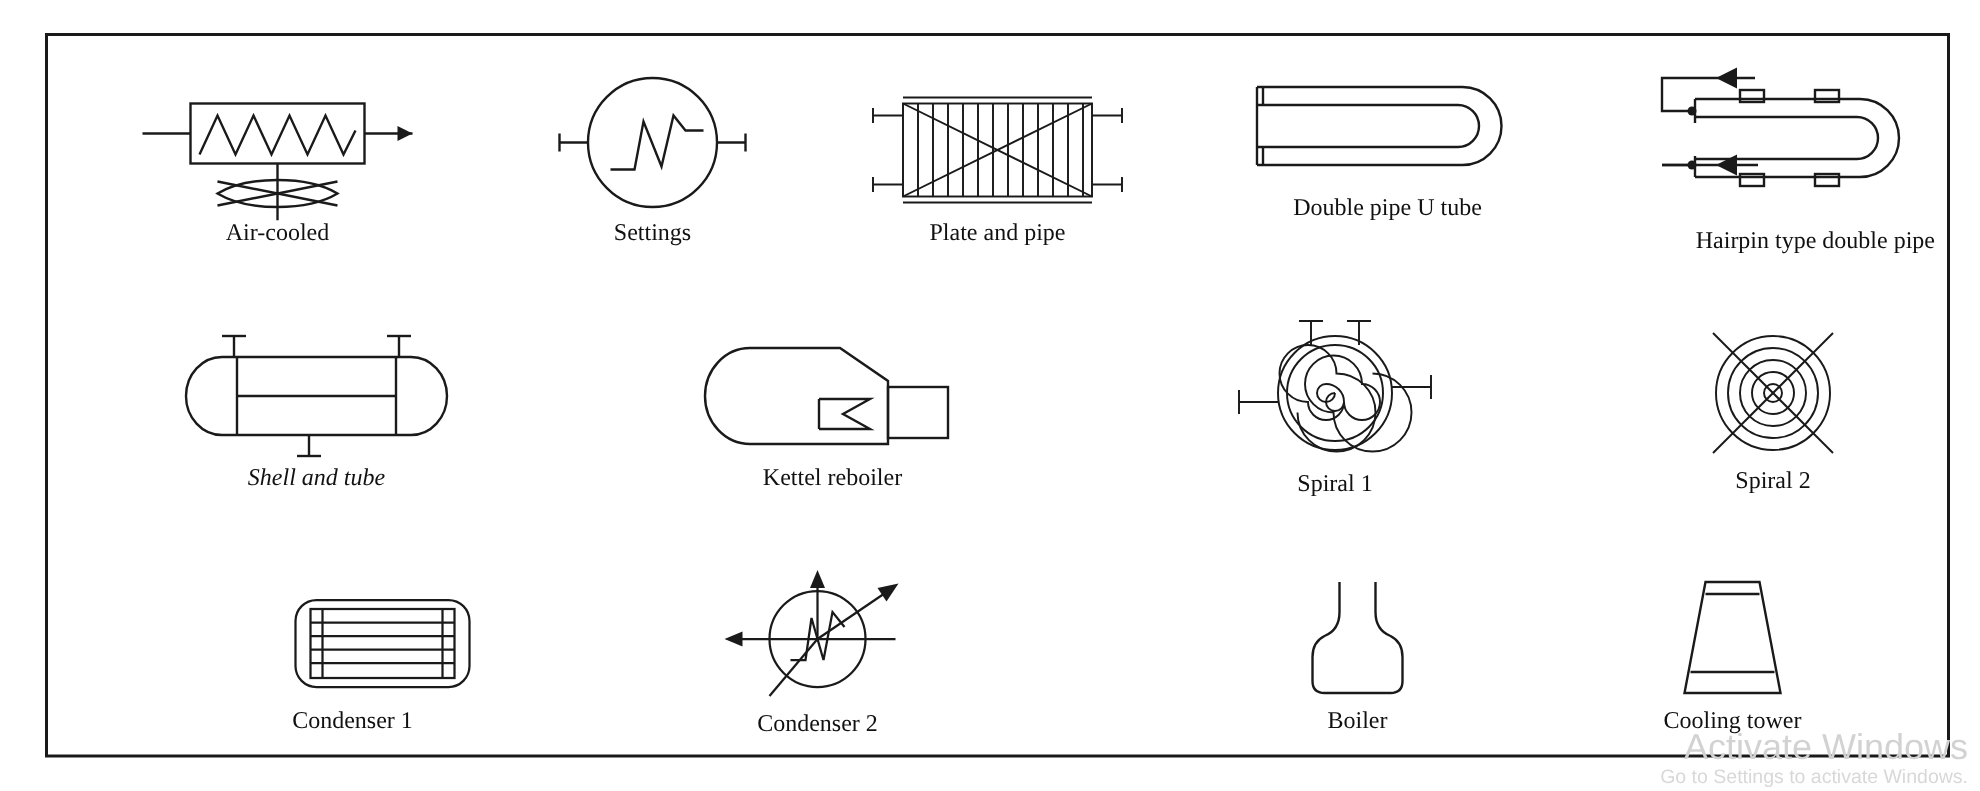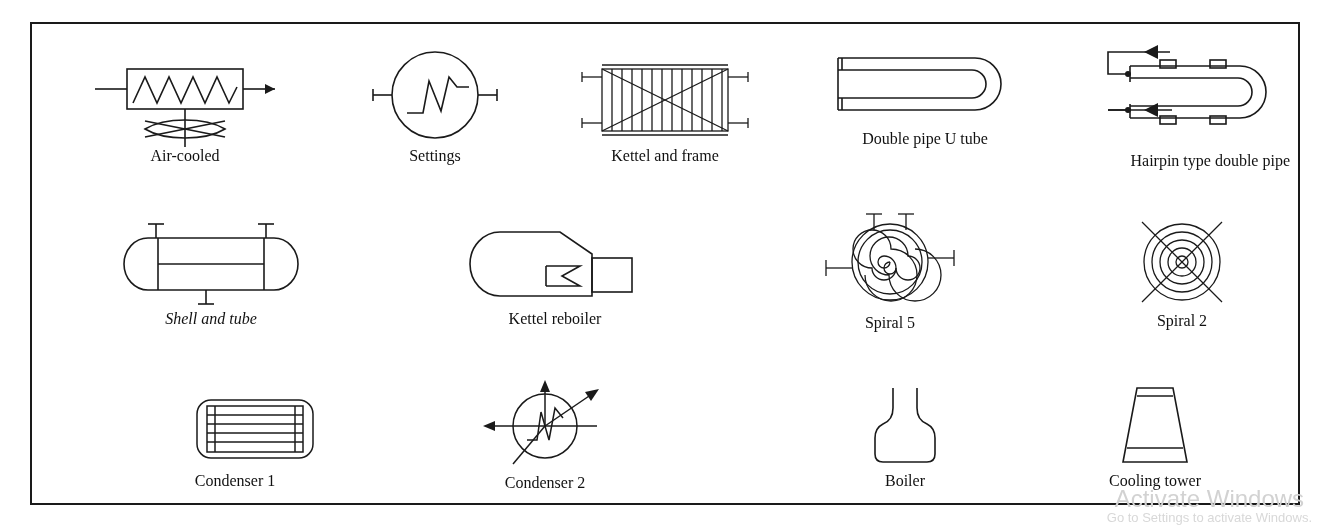--- a/index.html
+++ b/index.html
@@ -56,21 +56,21 @@
     color: #111111;
     text-align: center;
     white-space: nowrap;
     line-height: 1.1;
   }
   
   .watermark {
     position: absolute;
     right: 8px;
     bottom: 2px;
-    text-align: center;
+    text-align: right;
     pointer-events: none;
     user-select: none;
   }
   .wm-line1 {
     font-family: "Liberation Sans", sans-serif;
     font-size: 24px;
     color: #d2d2d2;
     line-height: 1.05;
     white-space: nowrap;
   }
@@ -156,21 +156,21 @@
           <line x1="22" y1="25" x2="22" y2="35"></line>
           <line x1="22" y1="76" x2="42" y2="76"></line>
           <line x1="22" y1="71" x2="22" y2="81"></line>
 
           <line x1="168" y1="30" x2="188" y2="30"></line>
           <line x1="188" y1="25" x2="188" y2="35"></line>
           <line x1="168" y1="76" x2="188" y2="76"></line>
           <line x1="188" y1="71" x2="188" y2="81"></line>
         </g>
       </svg>
-      <div class="caption">Kettel and frame</div>
+      <div class="caption">Plate and pipe</div>
     </div>
 
     <div class="cell" style="left:775px; top:8px; width:240px;">
       <svg class="art" width="210" height="100" viewBox="0 0 210 100">
         <g fill="none" stroke="#1a1a1a" stroke-width="1.6">
 
           <path d="M18,28 L155,28 A26,26 0 0 1 155,80 L18,80"></path>
           <line x1="18" y1="28" x2="18" y2="80"></line>
 
           <line x1="18" y1="40" x2="152" y2="40"></line>
@@ -269,21 +269,21 @@
           <line x1="74" y1="10" x2="74" y2="26"></line>
           <line x1="66" y1="10" x2="82" y2="10"></line>
           <line x1="106" y1="10" x2="106" y2="26"></line>
           <line x1="98" y1="10" x2="114" y2="10"></line>
           <line x1="26" y1="64" x2="52" y2="64"></line>
           <line x1="26" y1="56" x2="26" y2="72"></line>
           <line x1="128" y1="54" x2="154" y2="54"></line>
           <line x1="154" y1="46" x2="154" y2="62"></line>
         </g>
       </svg>
-      <div class="caption">Spiral 5</div>
+      <div class="caption">Spiral 1</div>
     </div>
 
     <div class="cell" style="left:1052px; top:190px; width:200px;align-items:center;">
       <svg class="art" width="170" height="100" viewBox="0 0 170 100">
         <g fill="none" stroke="#1a1a1a" stroke-width="1.3">
           <circle cx="85" cy="50" r="38"></circle>
           <circle cx="85" cy="50" r="30"></circle>
           <circle cx="85" cy="50" r="22"></circle>
           <circle cx="85" cy="50" r="14"></circle>
           <circle cx="85" cy="50" r="6"></circle>

